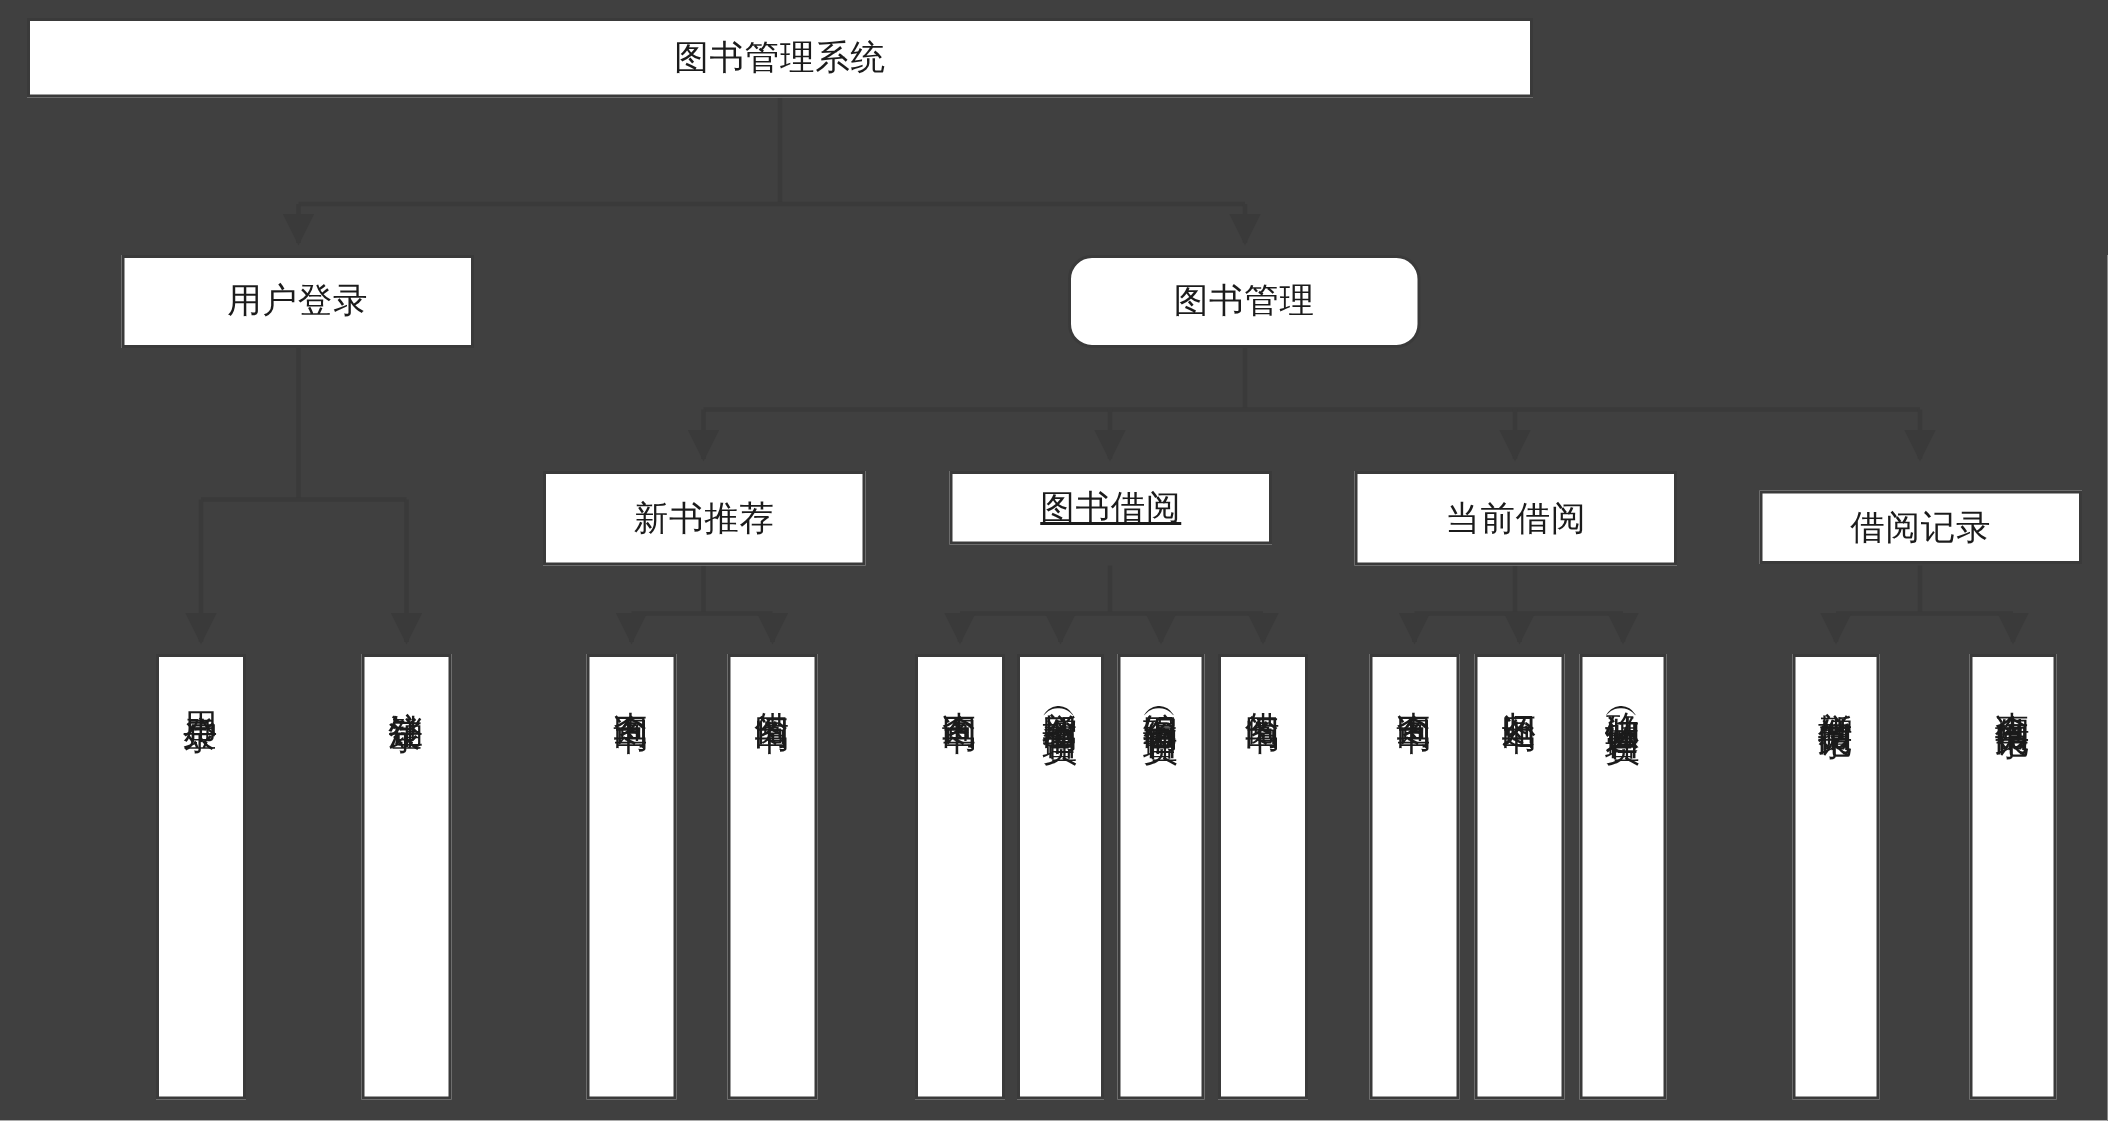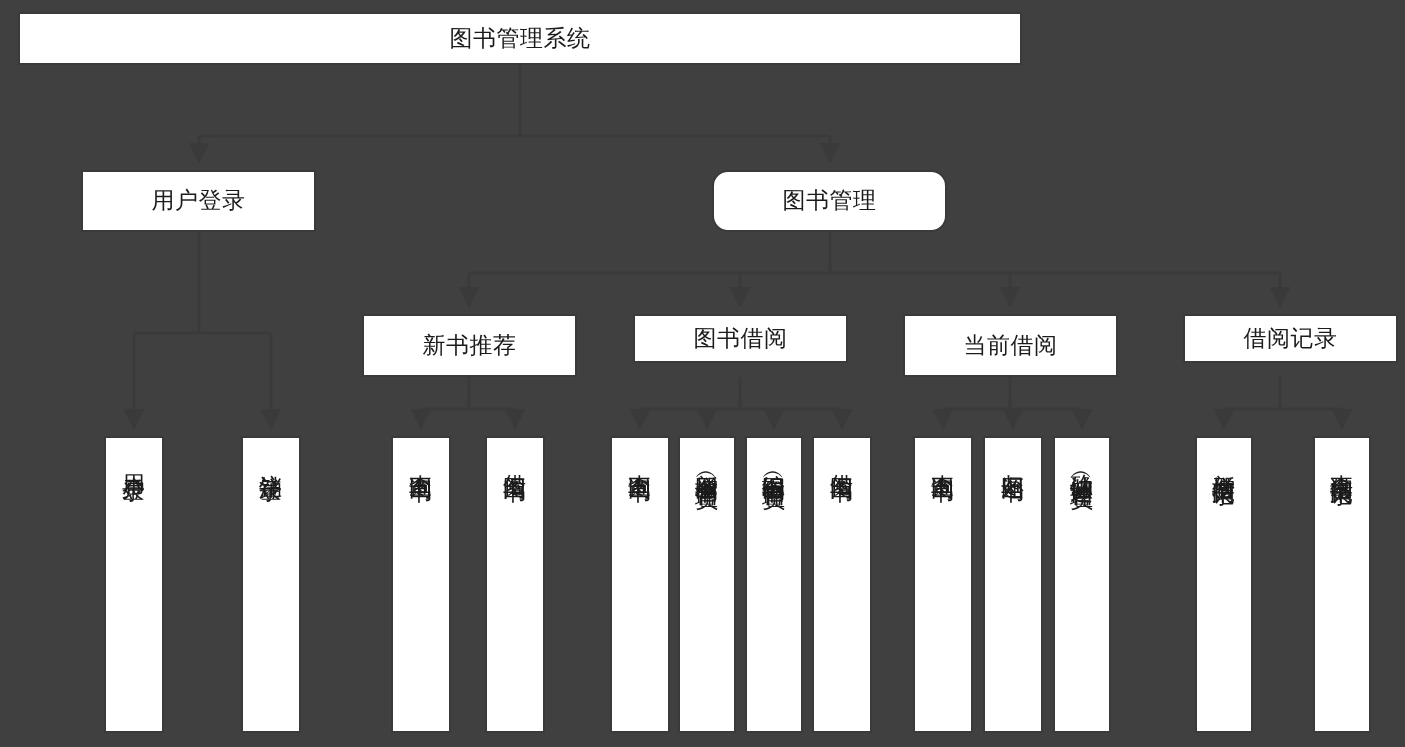--- a/index.html
+++ b/index.html
@@ -128,27 +128,27 @@
   <div class="node h" style="left:81px; top:170px; width:235px; height:62px;">
     <span>用户登录</span>
   </div>
   <div class="node h" style="left:712px; top:170px; width:235px; height:62px;border-radius:16px;">
     <span>图书管理</span>
   </div>
 
   <div class="node h" style="left:362px; top:314px; width:215px; height:63px;">
     <span>新书推荐</span>
   </div>
-  <div class="node h" style="left:633px; top:314px; width:215px; height:49px;">
+  <div class="node h" style="left:633px; top:314px; width:215px; height:49px;text-decoration:underline;">
     <span>图书借阅</span>
   </div>
   <div class="node h" style="left:903px; top:314px; width:215px; height:63px;">
     <span>当前借阅</span>
   </div>
-  <div class="node h" style="left:1173px; top:314px; width:215px; height:49px;margin-left:10px;">
+  <div class="node h" style="left:1173px; top:327px; width:215px; height:49px;">
     <span>借阅记录</span>
   </div>
 
   <div class="node v" style="left:104px; top:436px; width:60px; height:297px;">
     <span class="vtext">用户登录</span>
   </div>
   <div class="node v" style="left:241px; top:436px; width:60px; height:297px;">
     <span class="vtext">注销登录</span>
   </div>
 

